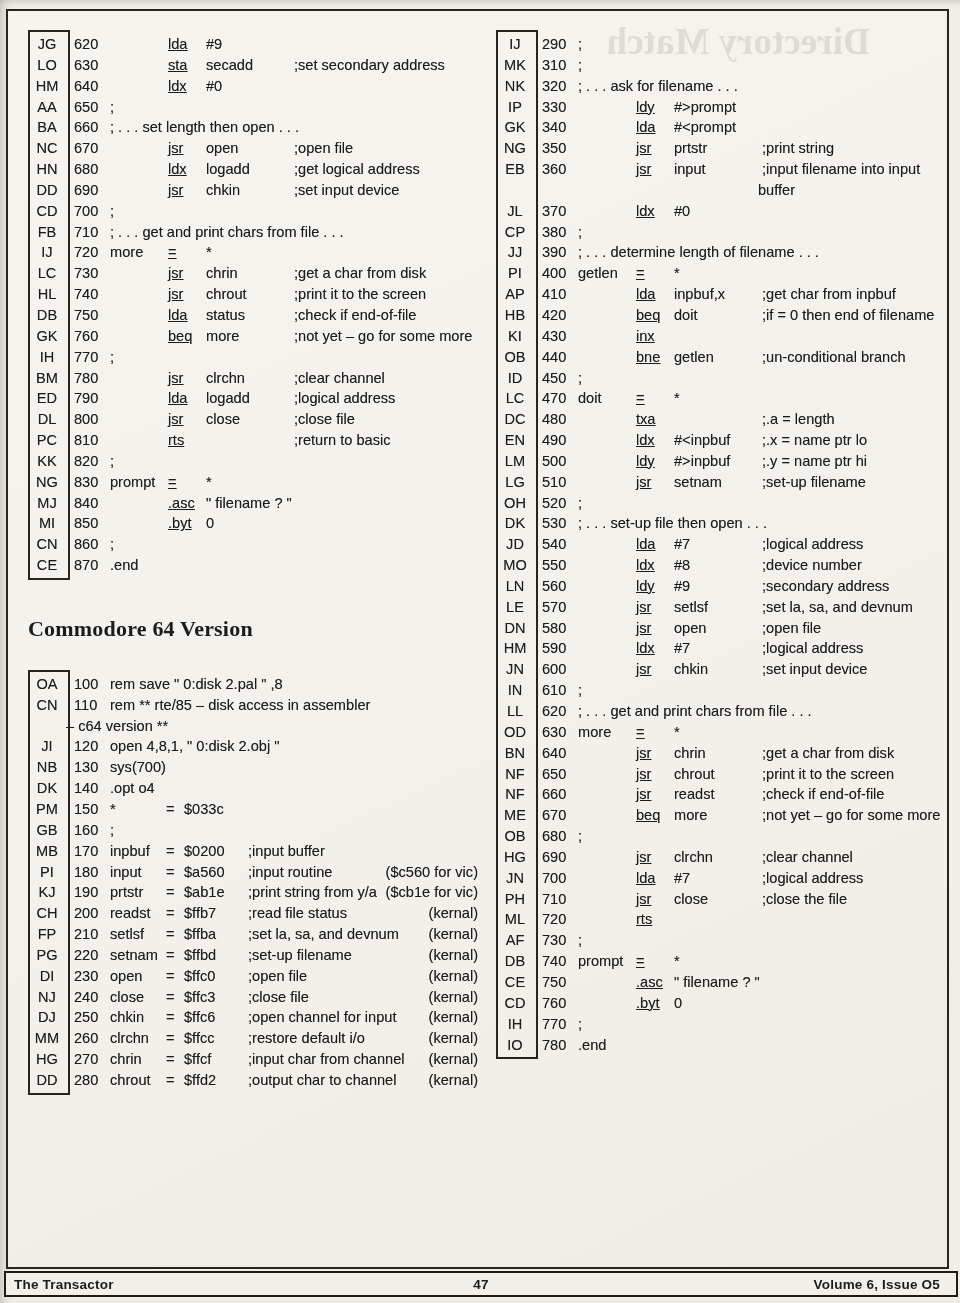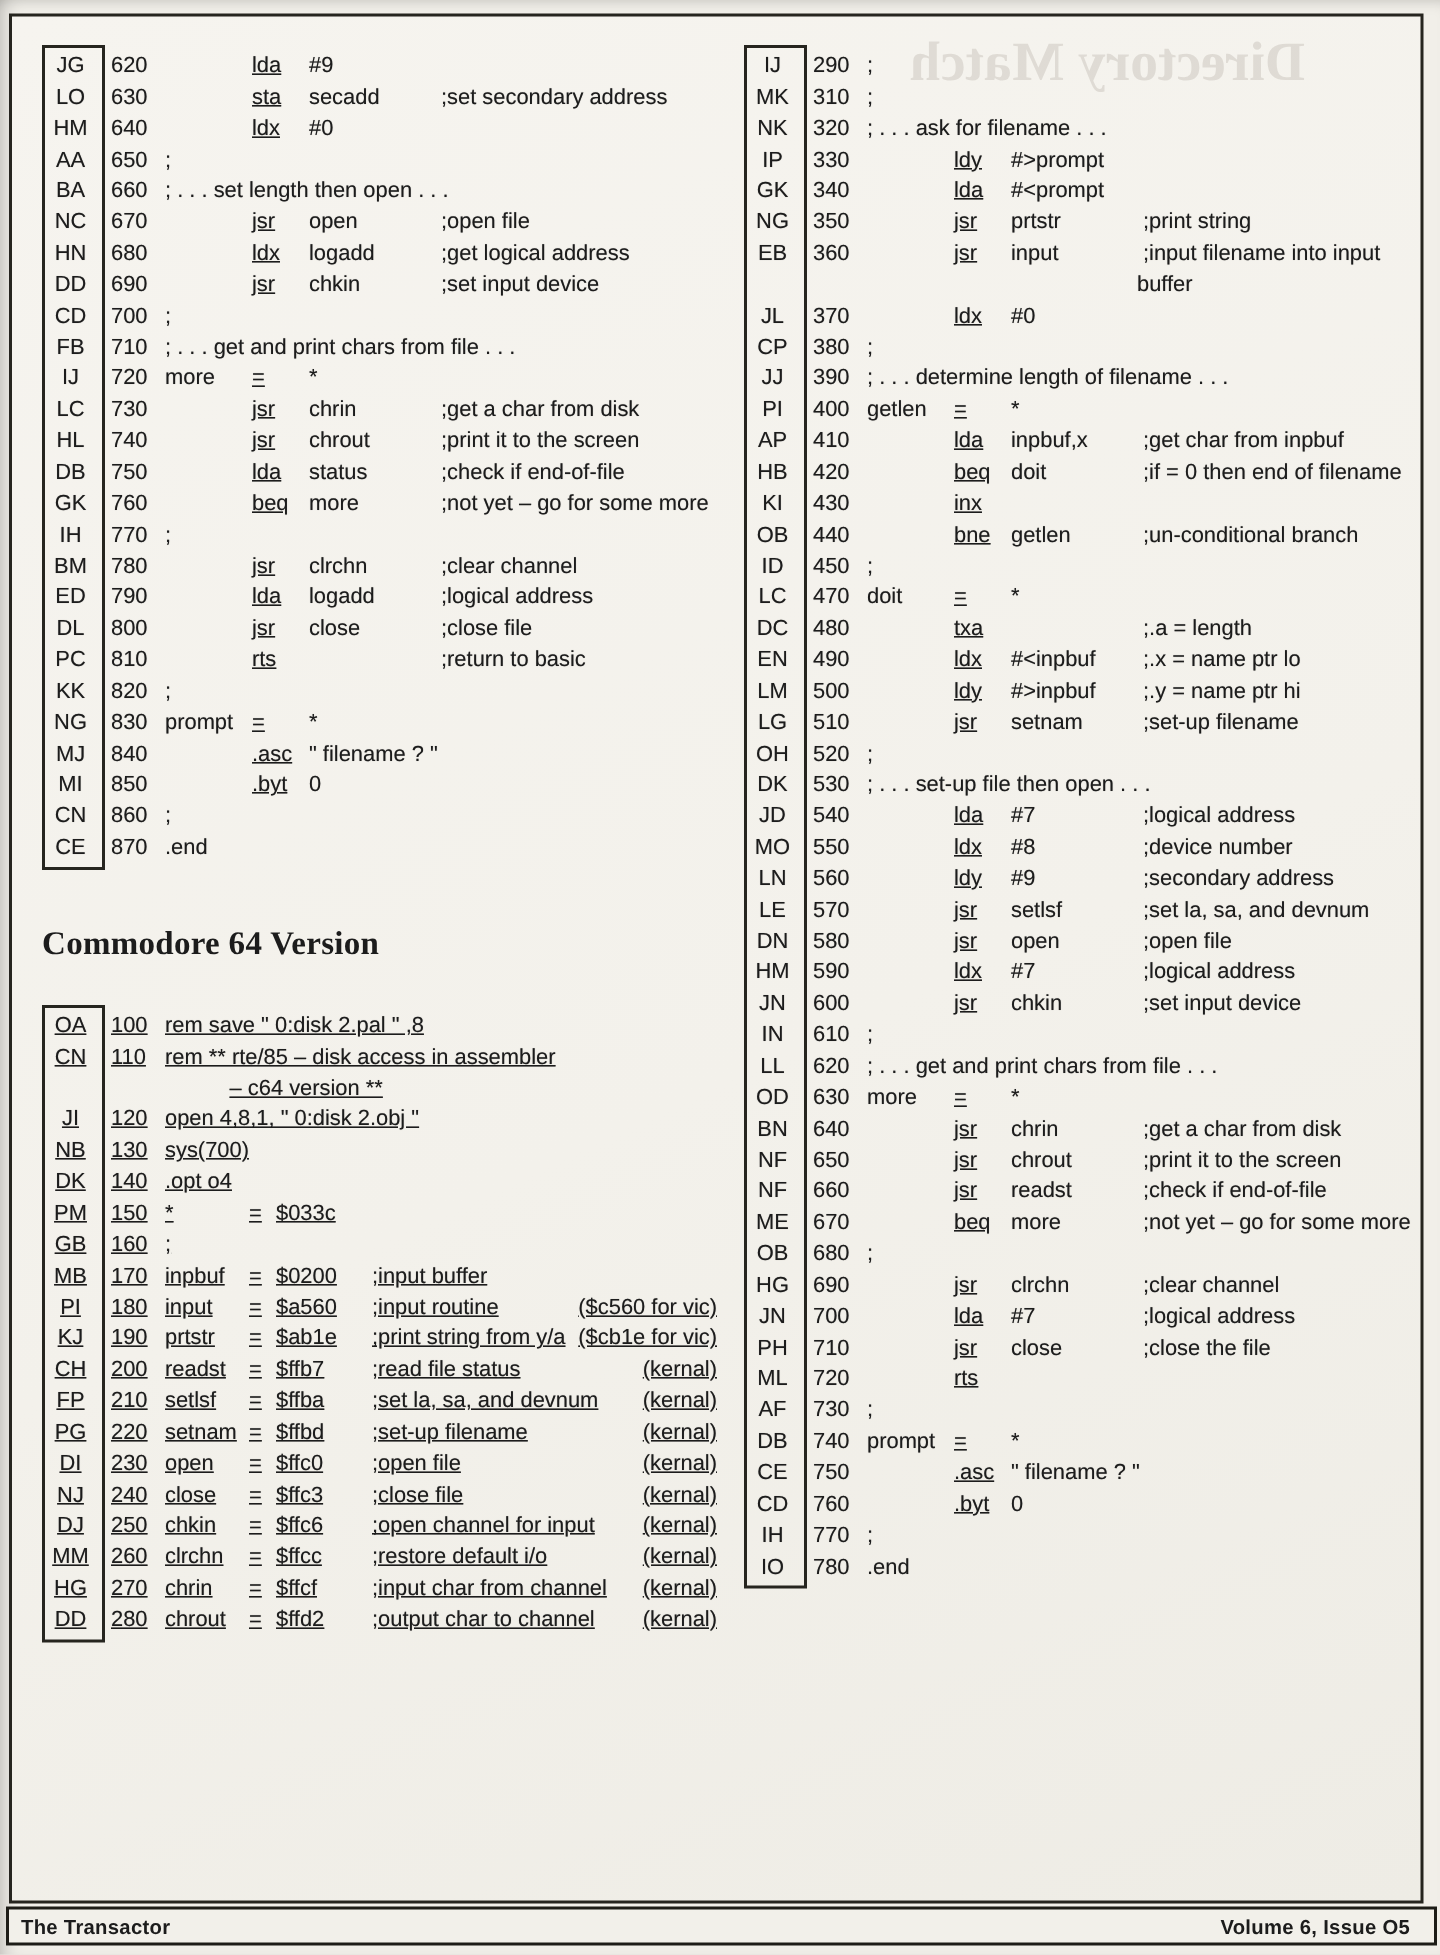--- a/index.html
+++ b/index.html
@@ -8,34 +8,34 @@
         box-shadow:inset 10px 0 14px -10px rgba(0,0,0,.28), inset 0 8px 10px -8px rgba(0,0,0,.18);}
   .mainbox{position:absolute;left:6px;top:9px;width:939px;height:1256px;
         border:2px solid #26251f;background:linear-gradient(155deg,#f6f4ef 0%,#f3f1eb 55%,#eeece5 100%);}
   .ghost{position:absolute;left:535px;top:20px;width:335px;height:60px;
         font-family:"Liberation Serif",serif;font-weight:bold;font-size:37px;
         color:rgba(75,63,48,.13);transform:scaleX(-1);white-space:nowrap;}
   .col{position:absolute;font-size:14.6px;text-shadow:0 0 .5px rgba(25,25,25,.45);}
   #col-a{left:28px;top:30px;width:452px;}
   #col-b{left:496px;top:30px;width:450px;}
   .listing{position:relative;padding:4px 0;}
-  .listing + .listing{margin-top:90px;text-decoration:underline;}
+  .listing + .listing{margin-top:90px;}
   .rail{position:absolute;left:0;top:0;bottom:0;width:38px;border:2px solid #26251f;}
   .row{display:flex;height:20.85px;line-height:20.85px;white-space:nowrap;}
   .row span{flex:none;}
   .cs{width:38px;text-align:center;}
   .num{margin-left:8px;width:36px;}
   .lbl{width:58px;}
   .op{width:38px;text-decoration:underline;}
   .arg{width:88px;}
   .lbl2{width:56px;}
   .eq{width:18px;}
   .val{width:64px;}
   .rnote{margin-left:auto !important;padding-right:2px;}
-  .ind-b{margin-left:87px;}
+  .ind-b{}
   .ind-c{margin-left:224px;}
   .heading{position:absolute;left:28px;top:616px;margin:0;
         font-family:"Liberation Serif",serif;font-weight:bold;font-size:22px;letter-spacing:.2px;}
   .footer{position:absolute;left:4px;top:1271px;width:950px;height:22px;
         border:2px solid #1d1c17;background:#f2f0ea;display:flex;align-items:center;
         font-weight:bold;font-size:13.5px;letter-spacing:.2px;}
   .footer .fl{margin-left:8px;z-index:1;}
   .footer .fc{position:absolute;left:0;right:0;text-align:center;}
   .footer .fr{margin-left:auto;margin-right:16px;z-index:1;}
 </style>
@@ -718,16 +718,17 @@
         </div>
         <div class="row">
           <span class="cs">IO</span>
           <span class="num">780</span>
           <span class="txt">.end</span>
         </div>
       </div>
   </div>
 
   <div class="footer">
+    <span class="fc">47</span>
     <span class="fl">The Transactor</span>
     <span class="fr">Volume 6, Issue O5</span>
   </div>
 </div>
 
 </body></html>

